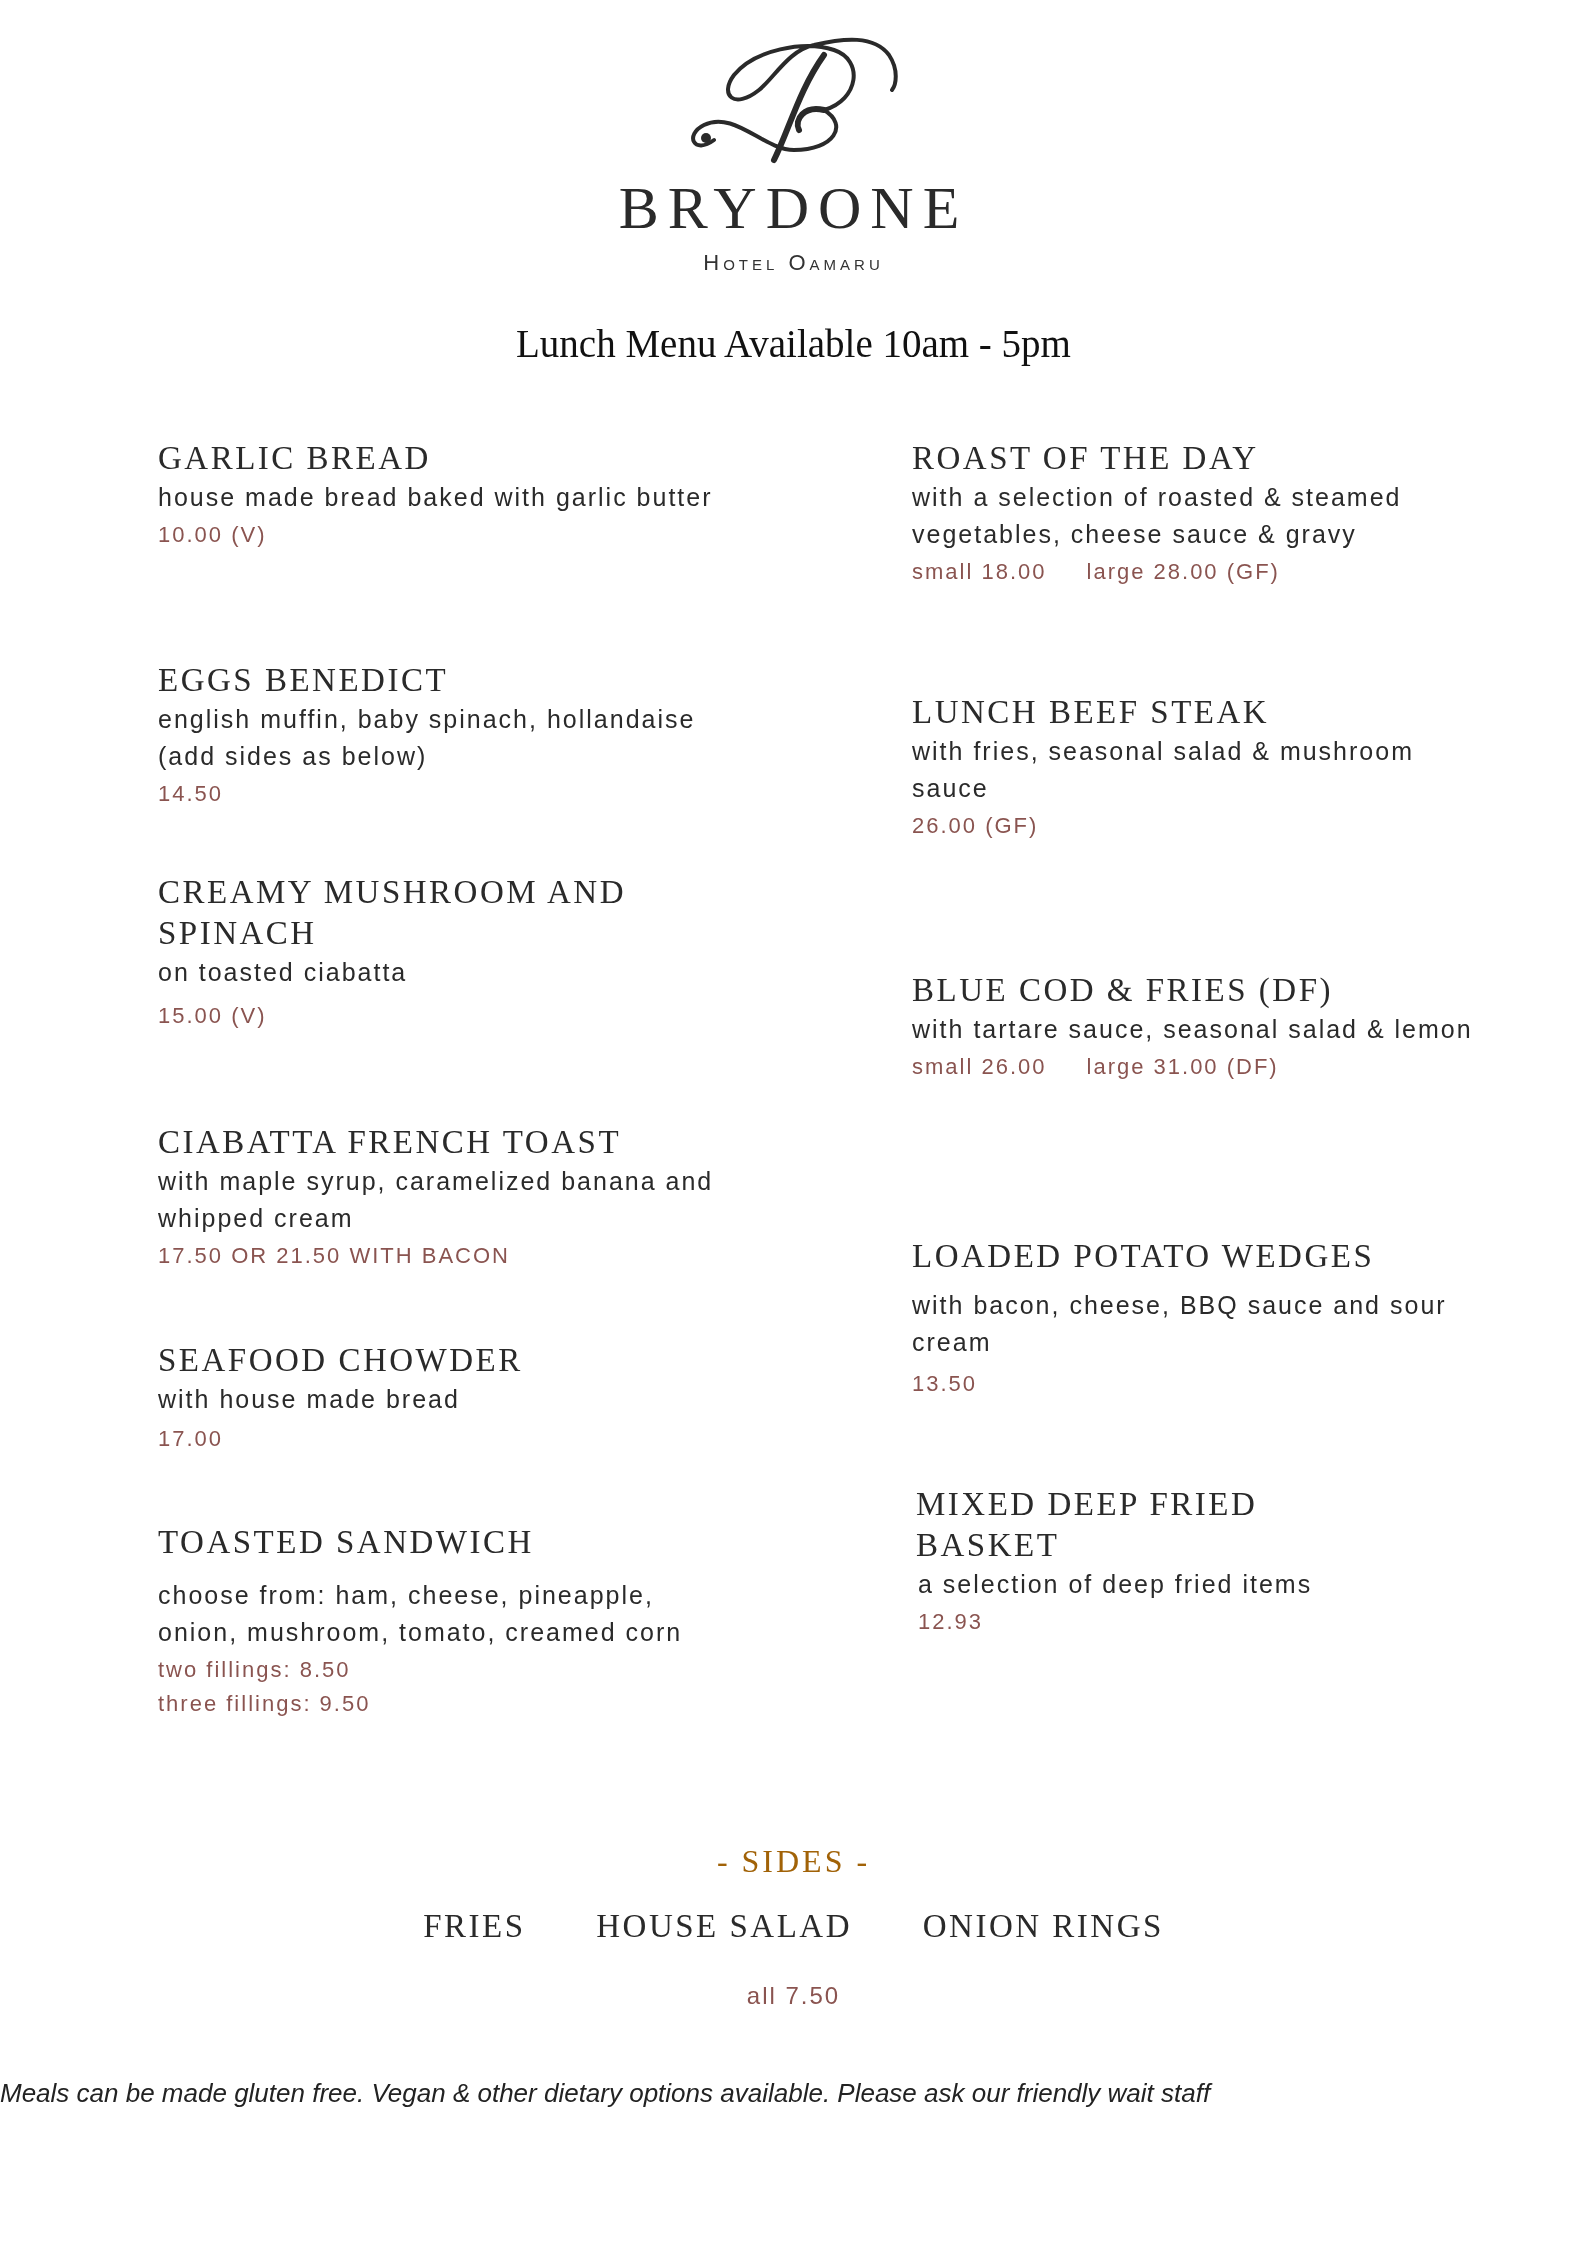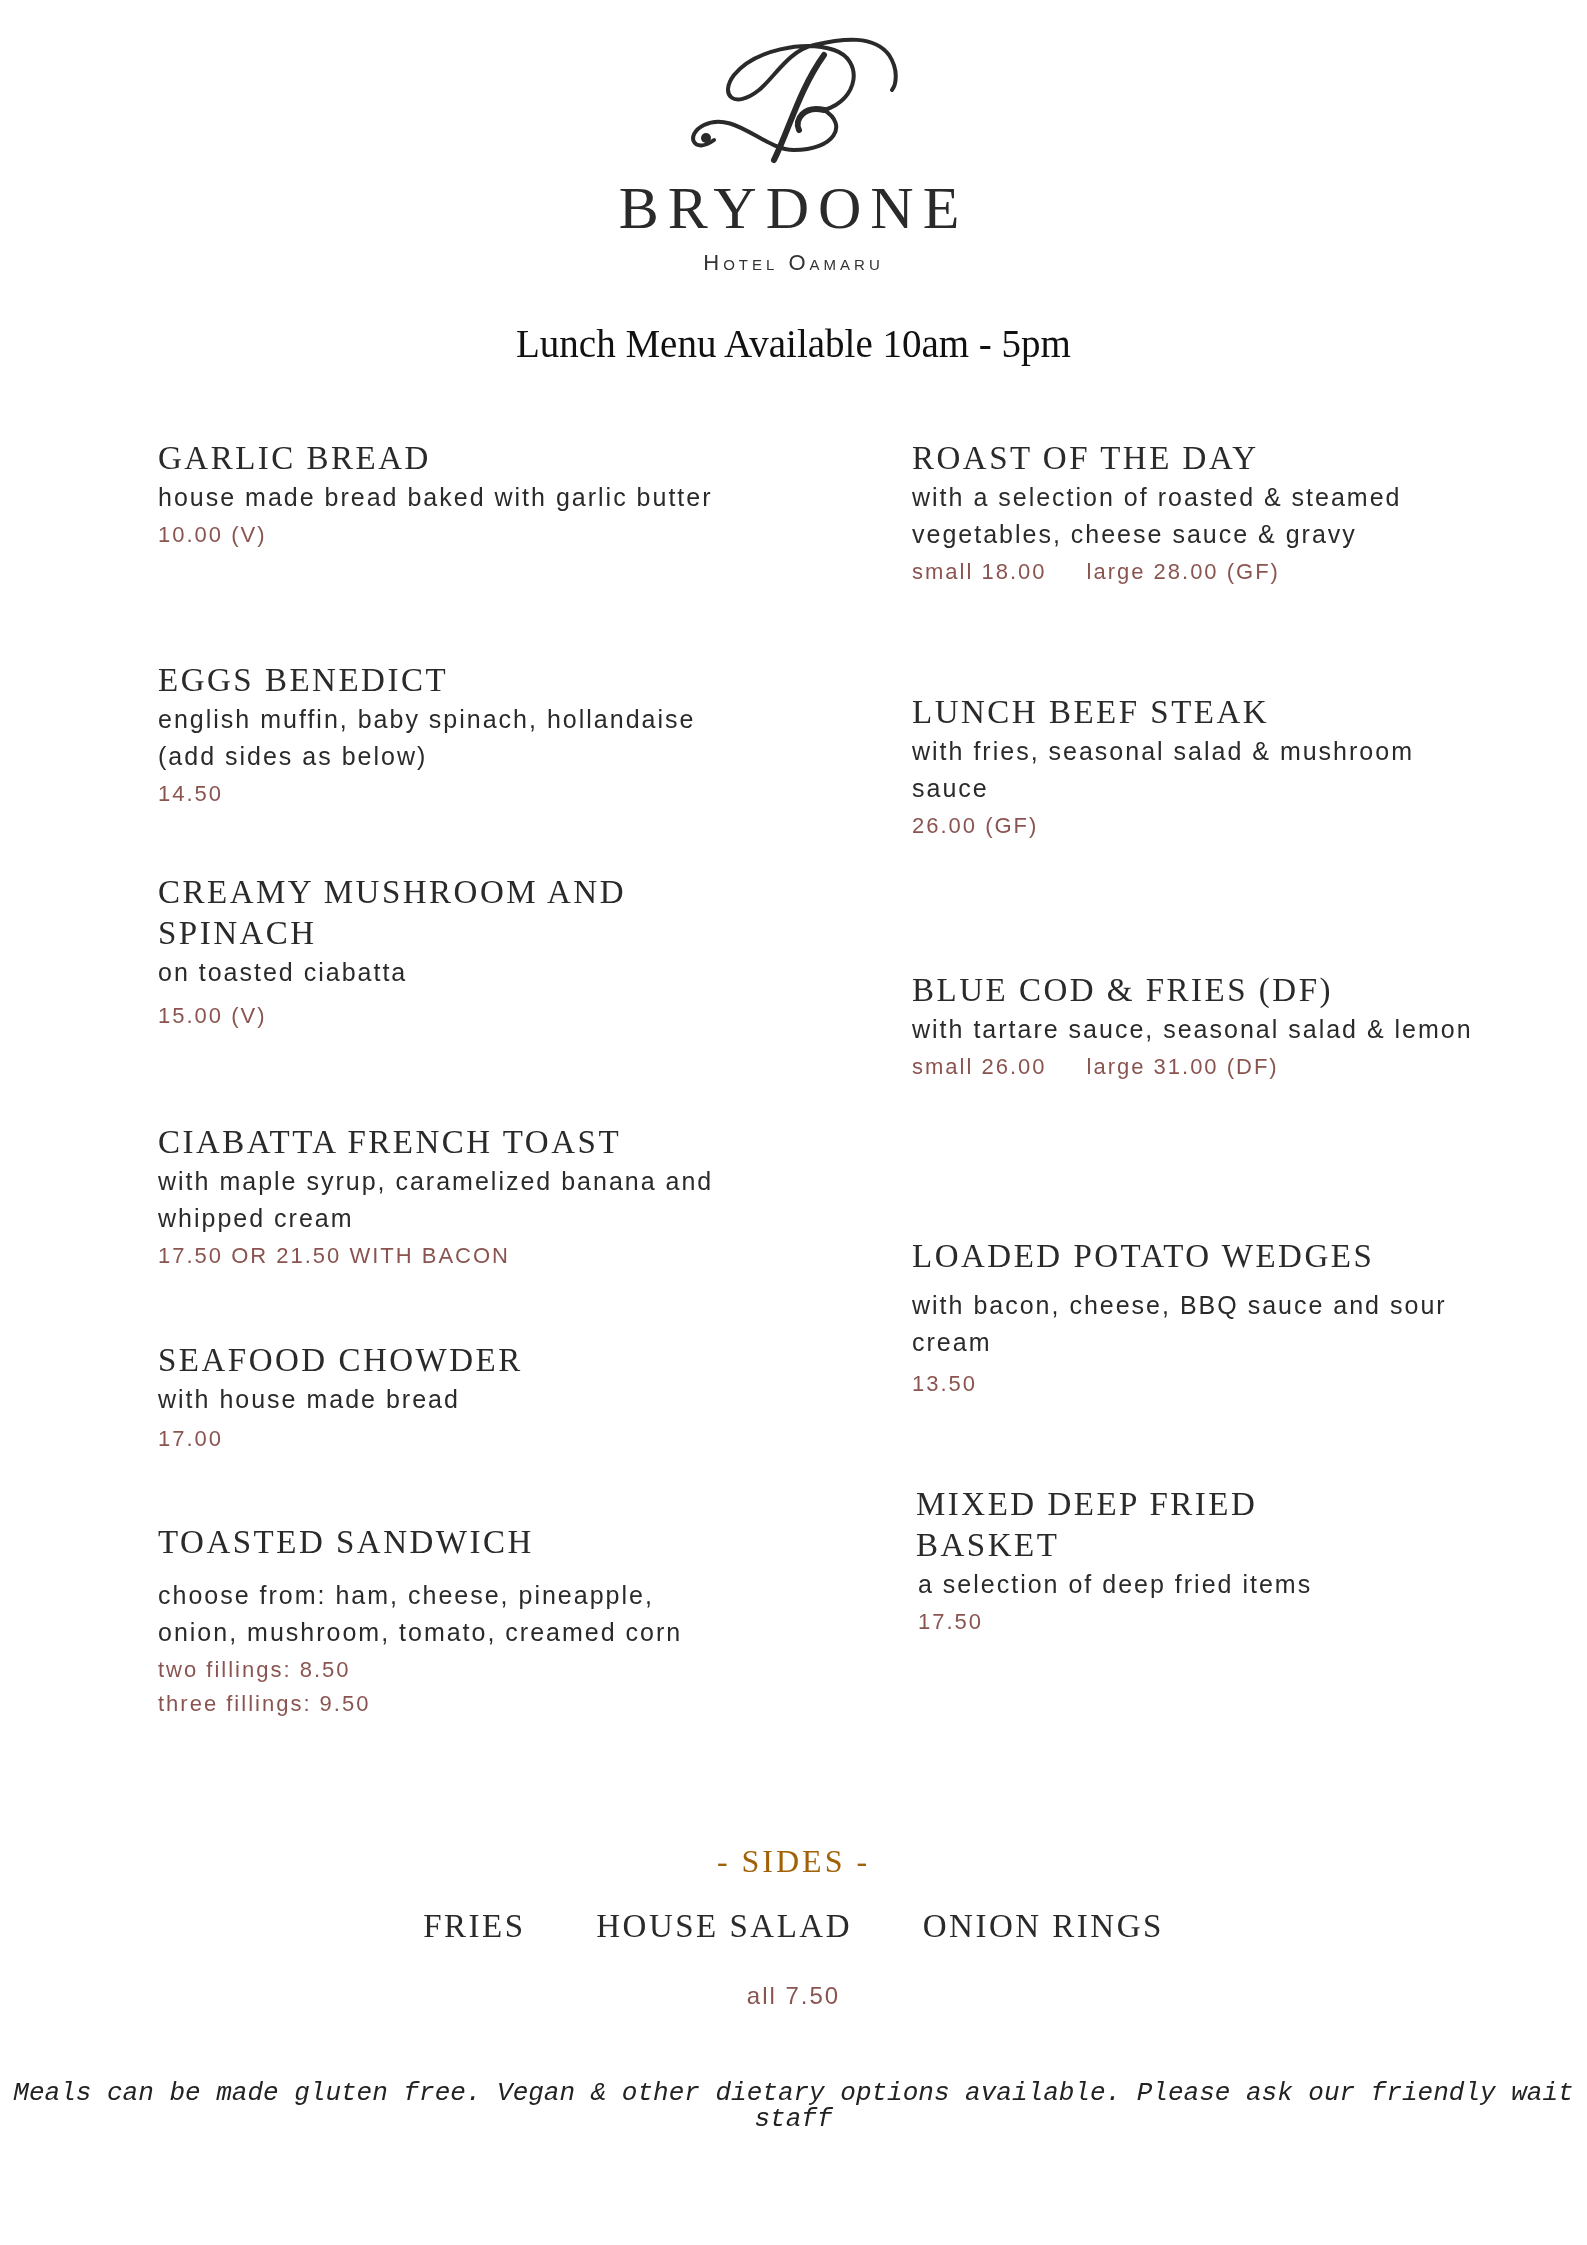--- a/index.html
+++ b/index.html
@@ -17,22 +17,22 @@
     .item .desc { font-family: "Liberation Sans", sans-serif; font-size: 25px; letter-spacing: 2px; color: #2a2a2a; line-height: 37px; margin: 0; }
     .item .price { font-family: "Liberation Sans", sans-serif; font-size: 22px; letter-spacing: 2px; color: #8a5450; line-height: 34px; margin: 2px 0 0 0; }
     .item .price span + span { margin-left: 40px; }
     .sides-title { position: absolute; left: 0; top: 1845px; width: 1587px; text-align: center;
       font-family: "Liberation Serif", serif; font-size: 32px; letter-spacing: 3px; color: #a16207; line-height: 1; }
     .sides-row { position: absolute; left: 0; top: 1910px; width: 1587px; text-align: center;
       font-family: "Liberation Serif", serif; font-size: 33px; letter-spacing: 2.5px; color: #2a2a2a; line-height: 1; }
     .sides-row span { display: inline-block; margin: 0 30px; }
     .sides-price { position: absolute; left: 0; top: 1984px; width: 1587px; text-align: center;
       font-family: "Liberation Sans", sans-serif; font-size: 24px; letter-spacing: 2px; color: #8a5450; line-height: 1; }
-    .footnote { position: absolute; left: 0; top: 2080px; width: 1587px; text-align: center;
-      font-family: Liberation Mono, monospace; font-style: italic; font-size: 26px; color: #222; line-height: 1; }
+    .footnote { position: absolute; left: 0; top: 2080px; width: 1587px; text-align: left;
+      font-family: Liberation Sans, sans-serif; font-style: italic; font-size: 26px; color: #222; line-height: 1; }
   </style>
 </head>
 <body>
 
 <div class="logo-wrap">
   <svg class="logo-b" viewBox="0 0 240 150">
     <path d="M40 110 C 20 125, 10 105, 30 95 C 60 80, 90 120, 120 120 C 160 120, 175 95, 150 80 C 185 70, 190 30, 160 20 C 130 10, 80 20, 60 45 C 45 65, 60 80, 85 60 C 100 48, 115 20, 140 15 C 170 8, 200 5, 215 25 C 225 40, 222 55, 218 60" fill="none" stroke="#2a2a2a" stroke-width="4" stroke-linecap="round"></path>
     <path d="M150 25 C 125 60, 115 100, 100 130 M150 80 C 130 75, 120 90, 125 100" fill="none" stroke="#2a2a2a" stroke-width="6" stroke-linecap="round"></path>
     <circle cx="32" cy="108" r="5" fill="#2a2a2a"></circle>
   </svg>
@@ -97,21 +97,21 @@
 
 <div class="item" style="left:912px; top:1236px; width:580px;">
   <p class="name">LOADED POTATO WEDGES</p>
   <p class="desc" style="margin-top:10px;">with bacon, cheese, BBQ sauce and sour cream</p>
   <p class="price" style="margin-top:6px;"><span>13.50</span></p>
 </div>
 
 <div class="item" style="left:916px; top:1484px; width:400px;">
   <p class="name">MIXED DEEP FRIED BASKET</p>
   <p class="desc" style="margin-left:2px;">a selection of deep fried items</p>
-  <p class="price" style="margin-left:2px;"><span>17.50</span></p>
+  <p class="price" style="margin-left:2px;"><span>12.93</span></p>
 </div>
 
 <div class="sides-title">- SIDES -</div>
 <div class="sides-row">
   <span>FRIES</span>
   <span>HOUSE SALAD</span>
   <span>ONION RINGS</span>
 </div>
 <div class="sides-price">all 7.50</div>
 

